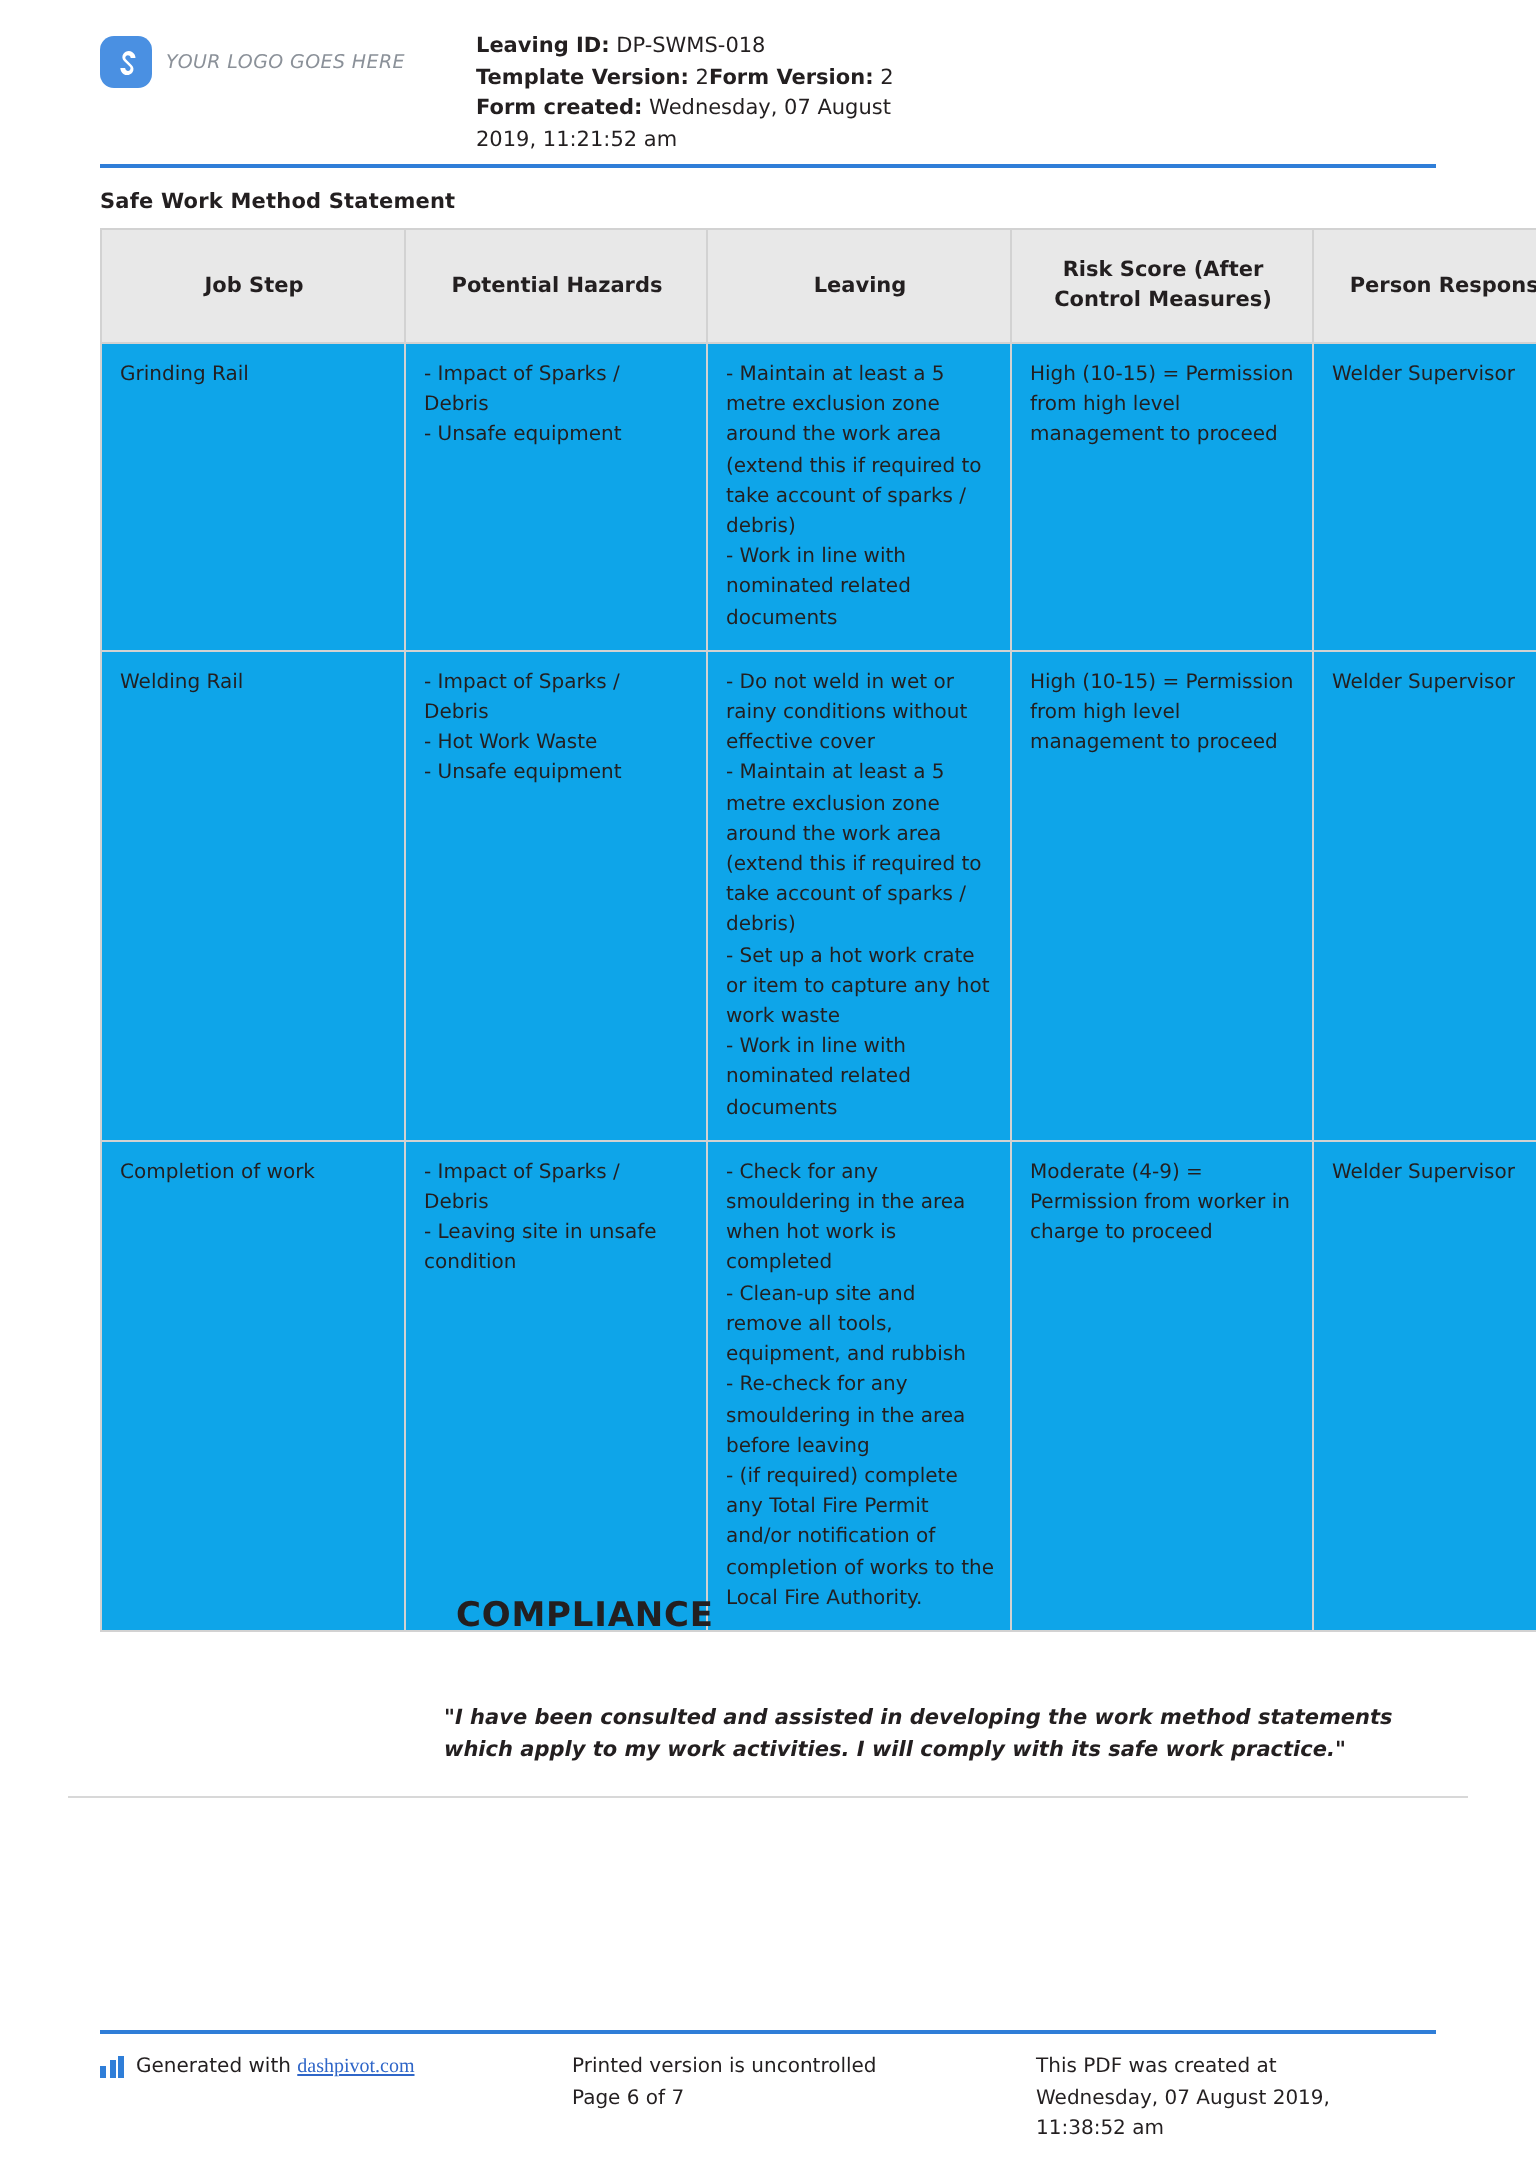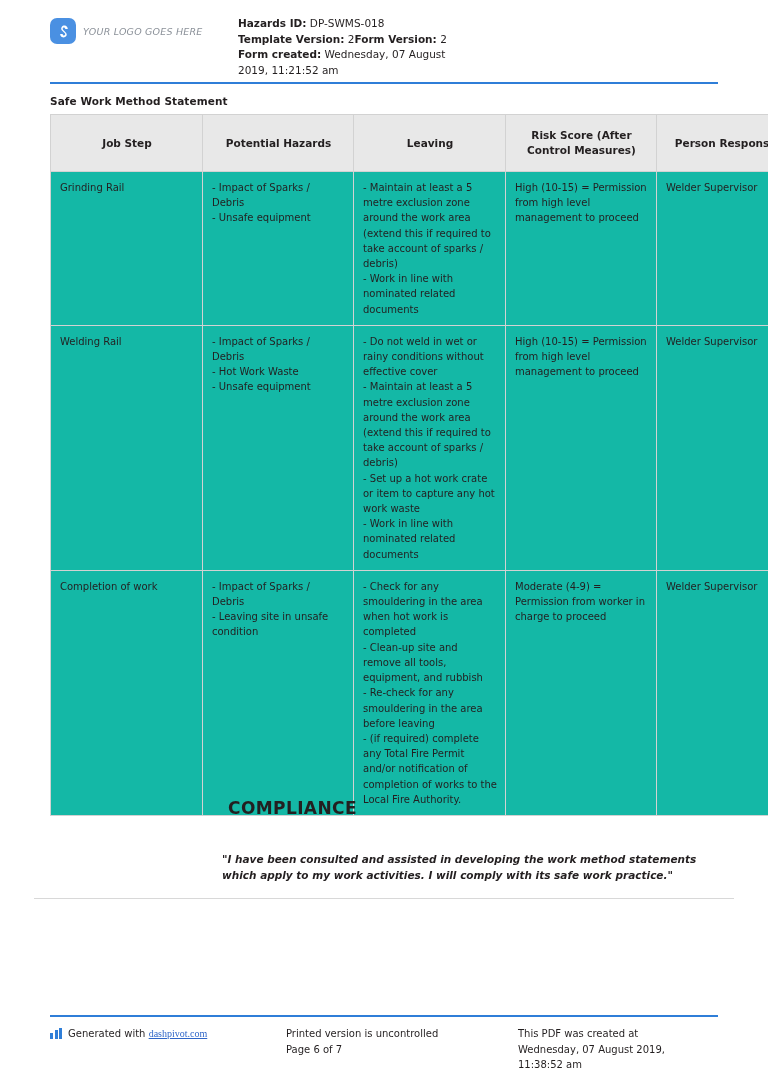--- a/index.html
+++ b/index.html
@@ -104,21 +104,21 @@
   .swms-table thead th {
     background: #e8e8e8;
     font-weight: bold;
     font-size: 10.5px;
     line-height: 15px;
     height: 46px;
     vertical-align: middle;
     padding-top: 5px;
     padding-bottom: 5px;
   }
-  .swms-table td { background: #14b8a6; }
+  .swms-table td { background: #0ea5e9; }
   .c1 { width: 134px; }
   .c2 { width: 133px; }
   .c3 { width: 134px; }
   .c4 { width: 133px; }
   .c5 { width: 134px; }
   .cell-lines span { display: block; }
 
   
   .compliance-title {
     position: absolute;
@@ -205,21 +205,21 @@
       <svg width="17" height="17" viewBox="0 0 24 24" aria-hidden="true">
         <path d="M15.6 4.2c-2.1-1.2-4.8-.6-6.2 1.4-1.1 1.6-.8 3.6.5 4.9l4 4c.7.7.8 1.7.2 2.4-.6.8-1.8.9-2.6.3-.5-.4-.8-1-.8-1.6H7.3c0 1.8.9 3.4 2.4 4.3 2.1 1.2 4.8.6 6.2-1.4 1.1-1.6.8-3.6-.5-4.9l-4-4c-.7-.7-.8-1.7-.2-2.4.6-.8 1.8-.9 2.6-.3.5.4.8 1 .8 1.6h3.4c0-1.8-.9-3.4-2.4-4.3z" fill="#ffffff"></path>
       </svg>
     </span>
     <span class="logo-text">YOUR LOGO GOES HERE</span>
   </div>
 
 
   <div class="meta-col right">
     <div class="meta-line">
-      <b>Hazards ID:</b>
+      <b>Leaving ID:</b>
       <span>DP-SWMS-018</span>
     </div>
     <div class="meta-line inline-pair">
       <span>
         <b>Template Version:</b>
         <span>2</span>
       </span>
       <span>
         <b>Form Version:</b>
         <span>2</span>

